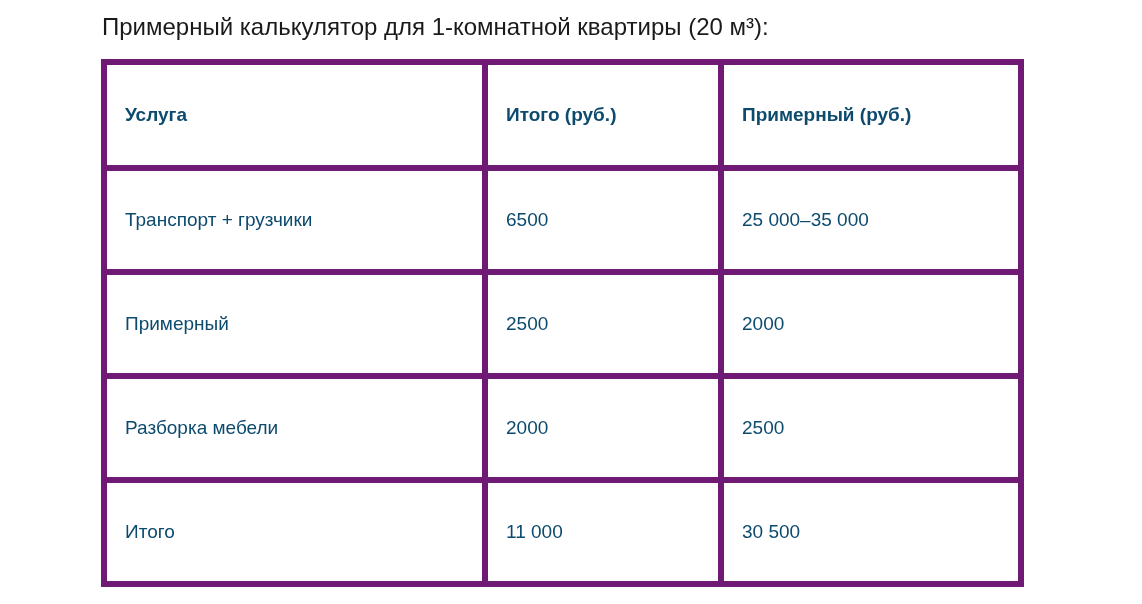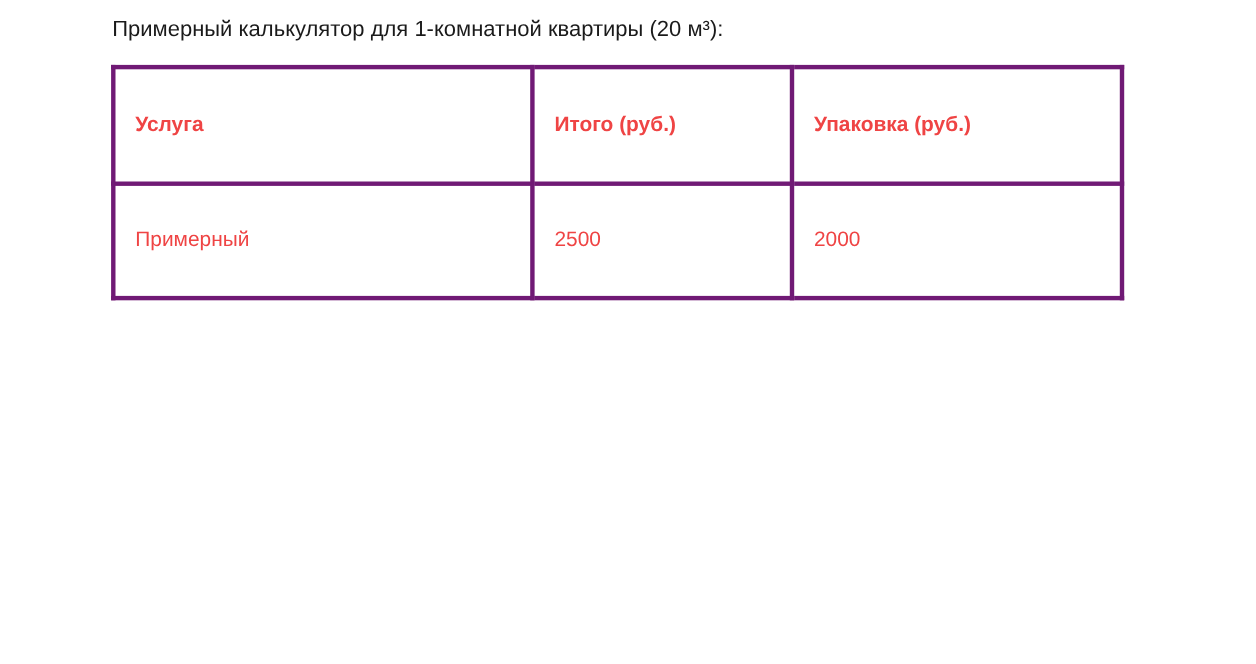--- a/index.html
+++ b/index.html
@@ -17,43 +17,43 @@
   .page {
     position: relative;
     width: 1142px;
     height: 604px;
     box-sizing: border-box;
   }
   .intro {
     position: absolute;
     left: 102px;
     top: 13px;
-    font-size: 20px;
+    font-size: 24px;
     line-height: 28px;
     color: #1a1a1a;
     white-space: nowrap;
   }
   .table-wrap {
     position: absolute;
     left: 101px;
     top: 59px;
     width: 917px;
   }
   table.calc {
     border-collapse: collapse;
     width: 917px;
     table-layout: fixed;
   }
   table.calc td, table.calc th {
-    border: 4px solid #701a75;
+    border: 6px solid #701a75;
     vertical-align: middle;
     text-align: left;
     padding: 0 18px;
     font-size: 19px;
-    color: #ef4444;
+    color: #0c4a6e;
     box-sizing: border-box;
   }
   table.calc thead th {
     height: 106px;
     font-weight: bold;
     font-size: 19px;
   }
   table.calc tbody td {
     height: 104px;
     font-weight: normal;
@@ -73,26 +73,41 @@
     <table class="calc">
       <colgroup>
         <col class="c1">
         <col class="c2">
         <col class="c3">
       </colgroup>
       <thead>
         <tr>
           <th>Услуга</th>
           <th>Итого (руб.)</th>
-          <th>Упаковка (руб.)</th>
+          <th>Примерный (руб.)</th>
         </tr>
       </thead>
       <tbody>
         <tr>
+          <td>Транспорт + грузчики</td>
+          <td>6500</td>
+          <td>25 000–35 000</td>
+        </tr>
+        <tr>
           <td>Примерный</td>
           <td>2500</td>
           <td>2000</td>
+        </tr>
+        <tr>
+          <td>Разборка мебели</td>
+          <td>2000</td>
+          <td>2500</td>
+        </tr>
+        <tr>
+          <td>Итого</td>
+          <td>11 000</td>
+          <td>30 500</td>
         </tr>
       </tbody>
     </table>
   </div>
 
 </div>
 
 </body></html>

